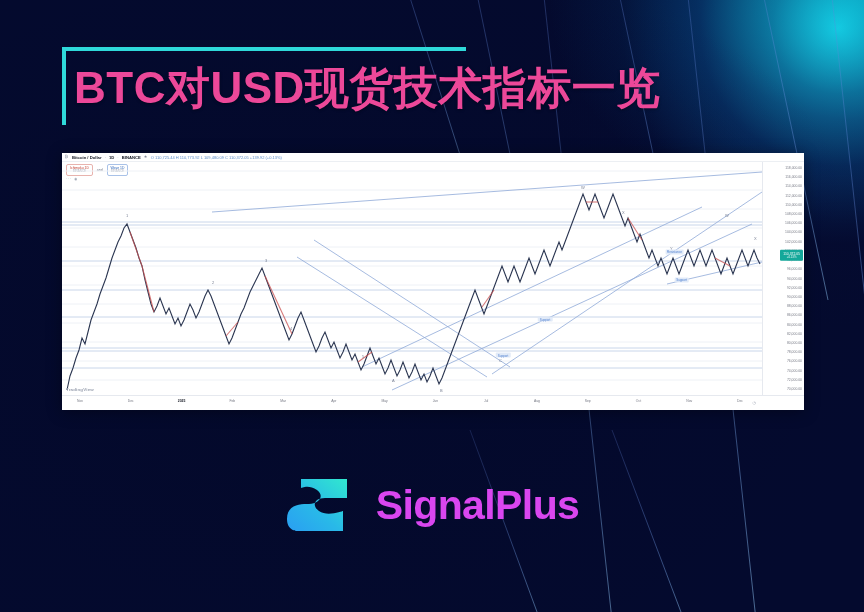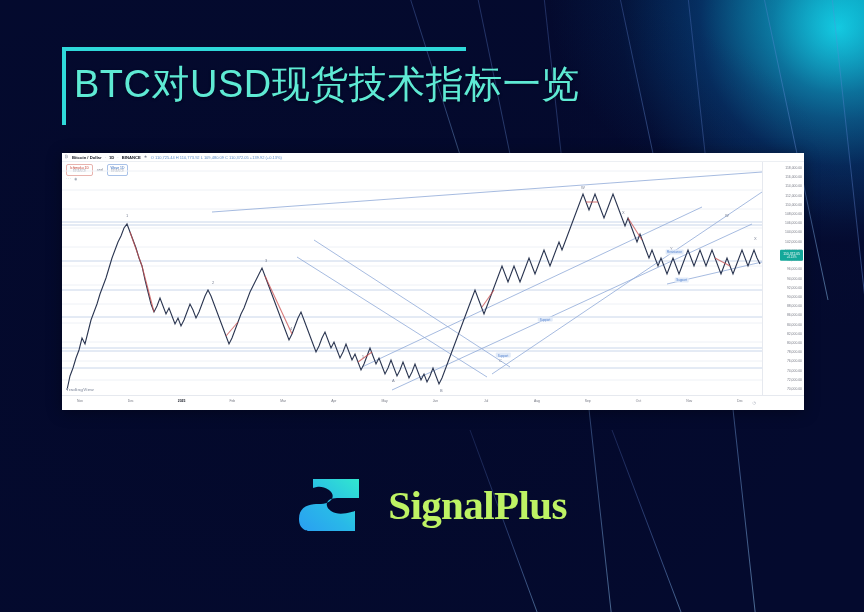--- a/index.html
+++ b/index.html
@@ -40,21 +40,21 @@
   .title-rule-top {
     position:absolute; left:0; top:0; width:404px; height:4px;
     background:#2fd9da;
   }
   .title-rule-left {
     position:absolute; left:0; top:0; width:4px; height:78px;
     background:#2fd9da;
   }
   .title-text {
     position:absolute; left:12px; top:12px;
-    font-size:38px; font-weight:normal; color:#5eead4;
+    font-size:44px; font-weight:bold; color:#ec4899;
     letter-spacing:0.5px; white-space:nowrap;
     font-family:"Liberation Sans","DejaVu Sans", sans-serif;
     text-shadow:0 1px 3px rgba(0,0,0,0.35);
   }
 
   
   #chart-card {
     position:absolute; left:62px; top:153px; width:742px; height:257px;
     background:#ffffff; overflow:hidden;
     box-shadow:0 2px 14px rgba(0,0,0,0.35);
@@ -140,22 +140,22 @@
     white-space:nowrap; transform:translate(-50%,-50%);
   }
 
   
   #brand {
     position:absolute; left:0; right:0; top:474px;
     display:flex; align-items:center; justify-content:center; gap:17px;
   }
   #brand-mark { width:74px; height:62px; }
   #brand-name {
-    font-size:41px; font-weight:bold; color:#bef264; letter-spacing:-0.6px;
-    font-family:Liberation Serif, serif;
+    font-size:41px; font-weight:bold; color:#d946ef; letter-spacing:-0.6px;
+    font-family:Liberation Sans, sans-serif;
   }
 </style>
 </head>
 <body>
 
 <div id="bg-root">
   <div class="bg-base"></div>
   <div class="bg-glow"></div>
   <div class="bg-glow2"></div>
   <svg class="bg-lines" width="864" height="612" viewBox="0 0 864 612">

